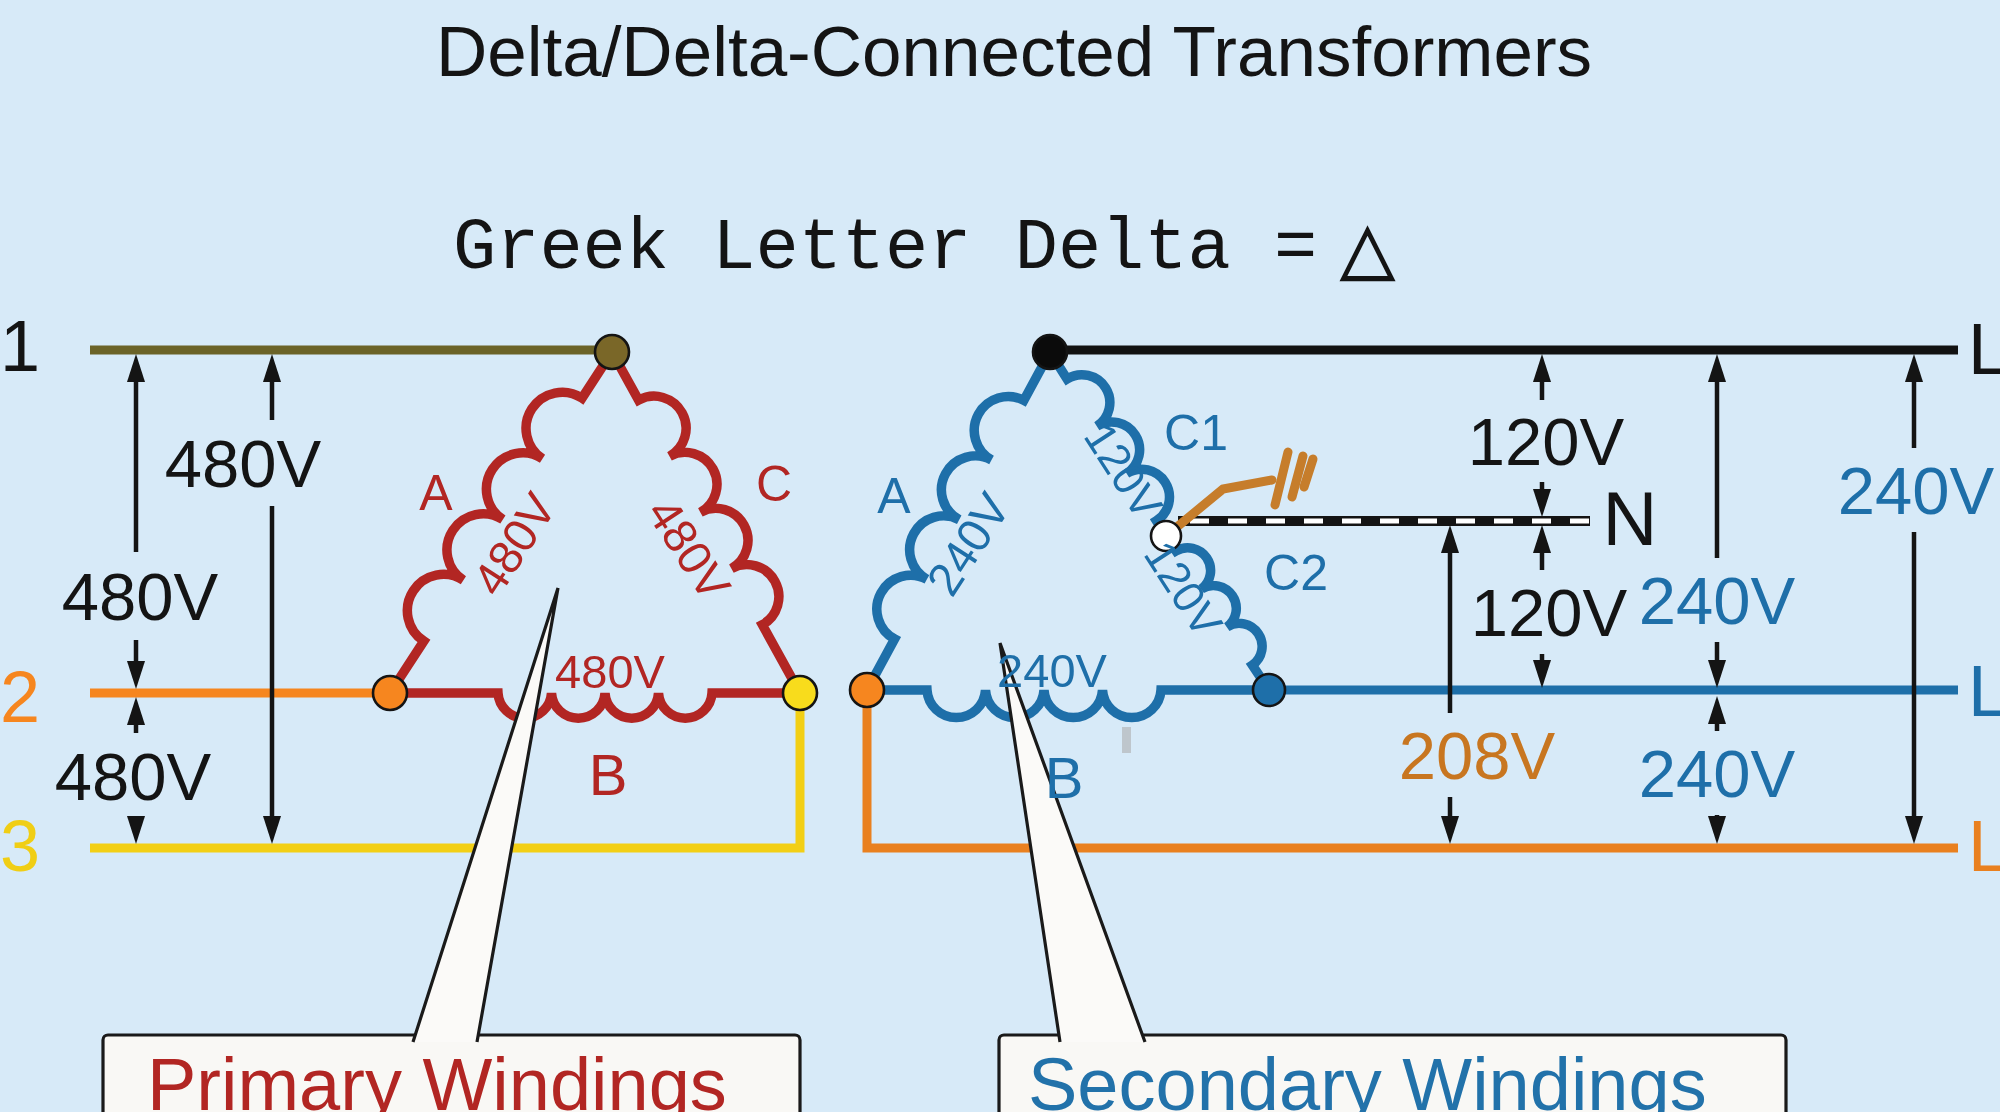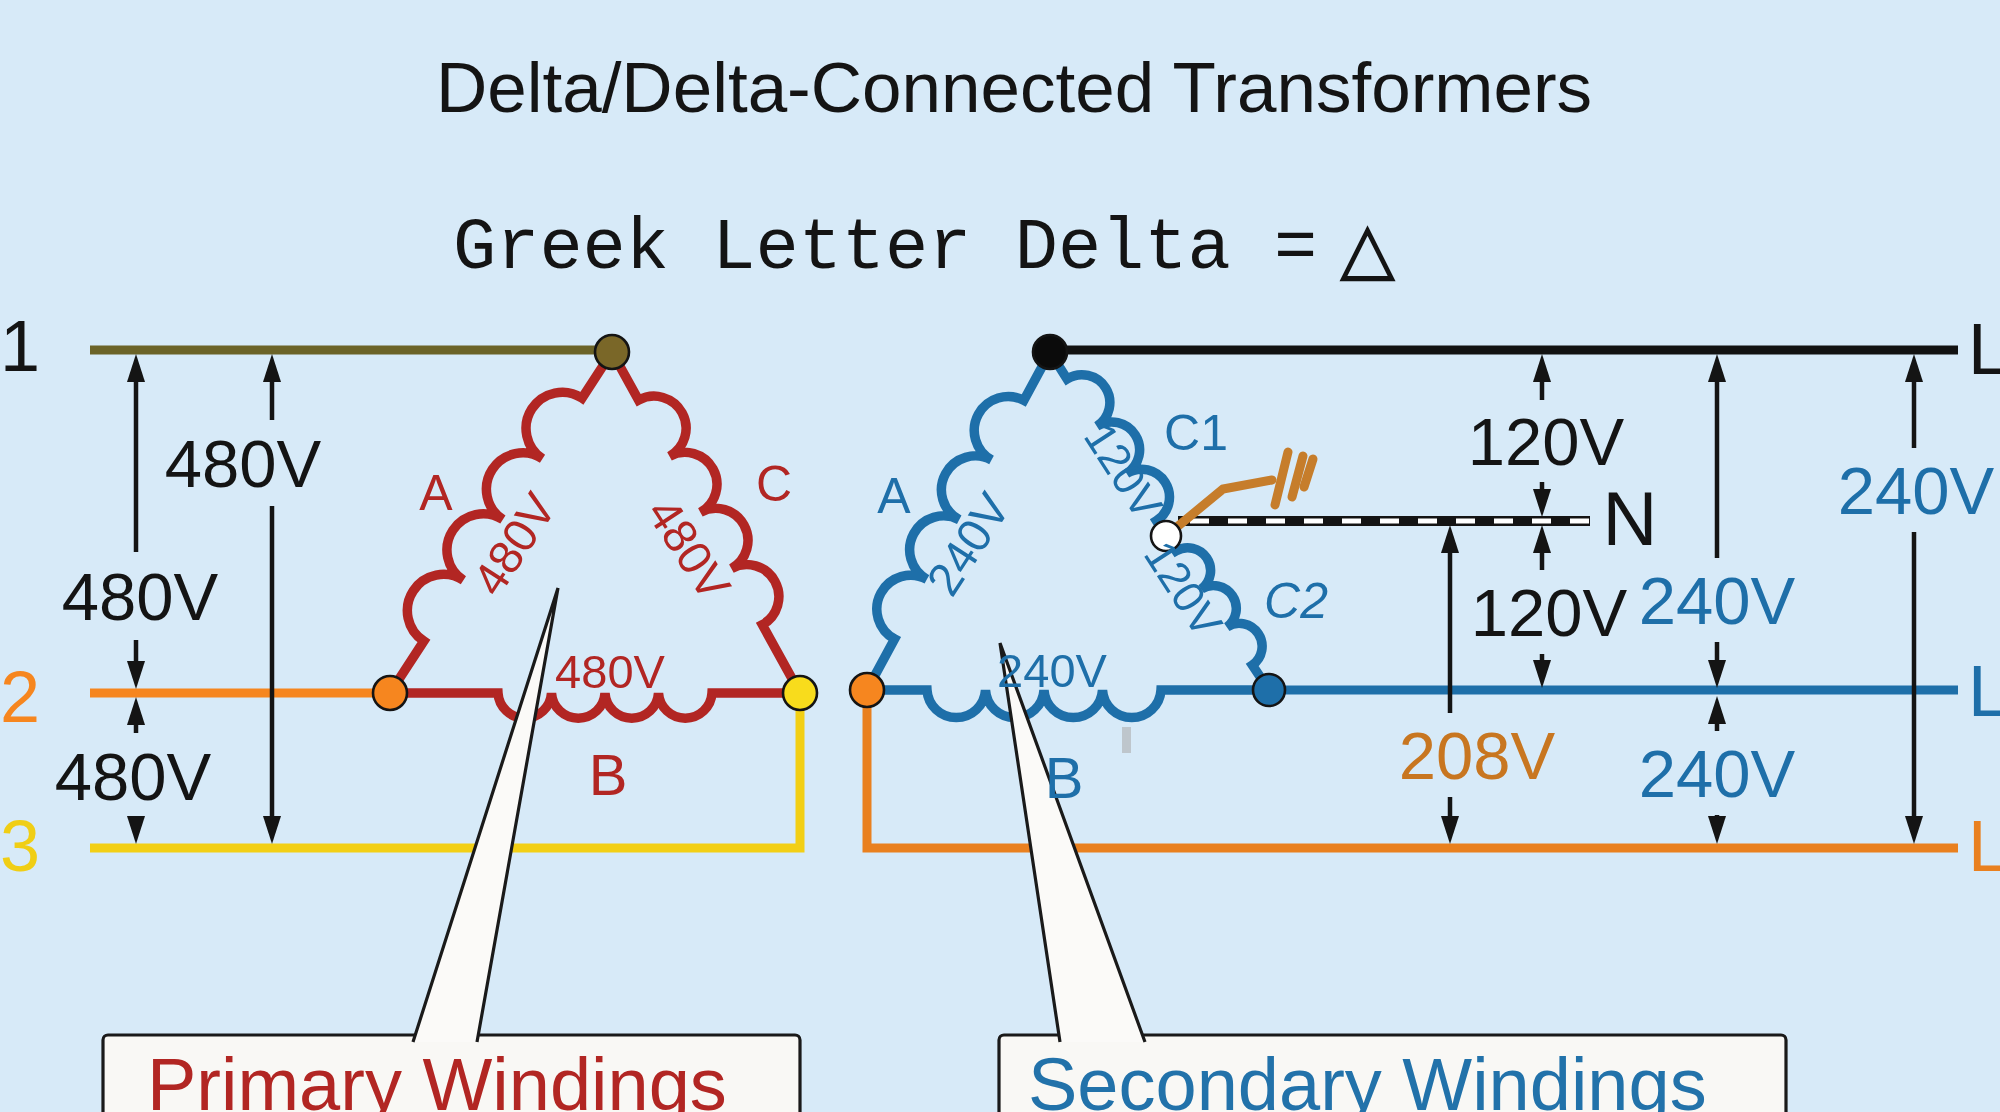--- a/index.html
+++ b/index.html
@@ -124,21 +124,21 @@
 
   <rect x="1122" y="727" width="9" height="26" fill="#B5B9BD" opacity="0.75"></rect>
 
   <rect x="103" y="1035" width="697" height="120" rx="5" fill="#F9F8F5" stroke="#1A1A1A" stroke-width="3.2"></rect>
   <rect x="999" y="1035" width="787" height="120" rx="5" fill="#F9F8F5" stroke="#1A1A1A" stroke-width="3.2"></rect>
 
   <path d="M 413 1042 L 558 588 L 477 1042" fill="#FBFAF8" stroke="#1A1A1A" stroke-width="3.2"></path>
   <path d="M 1060 1042 L 1000 643 L 1145 1042" fill="#FBFAF8" stroke="#1A1A1A" stroke-width="3.2"></path>
 </svg>
 
-<div class="lbl title" style="left:1014px;top:16px;transform:translateX(-50%);margin-top:36px;">Delta/Delta-Connected Transformers</div>
+<div class="lbl title" style="left:1014px;top:16px;transform:translateX(-50%);">Delta/Delta-Connected Transformers</div>
 
 <div class="lbl subtitle" style="left:453px;top:206px;font-family:Liberation Mono, monospace;">
   <span>Greek Letter Delta =</span><span class="delta">△</span>
 </div>
 
 <div class="lbl edge" style="left:-40px;top:310px;">L1</div>
 <div class="lbl edge orange" style="left:-40px;top:661px;">L2</div>
 <div class="lbl edge yellow" style="left:-40px;top:810px;">L3</div>
 
 <div class="lbl edge" style="left:1968px;top:313px;">L</div>
@@ -162,18 +162,18 @@
 <div class="lbl windv rotL red" style="left:514px;top:544px;">480V</div>
 <div class="lbl windv rotR red" style="left:689px;top:549px;">480V</div>
 <div class="lbl windv ctr red" style="left:610px;top:671px;">480V</div>
 <div class="lbl windb ctr red" style="left:608px;top:775px;">B</div>
 
 <div class="lbl wind ctr blue" style="left:894px;top:496px;">A</div>
 <div class="lbl windv rotL blue" style="left:968px;top:544px;">240V</div>
 <div class="lbl wind ctr blue" style="left:1196px;top:433px;">C1</div>
 <div class="lbl windv rotR blue" style="left:1123px;top:471px;font-size:44px;">120V</div>
 <div class="lbl windv rotR blue" style="left:1183px;top:589px;font-size:44px;">120V</div>
-<div class="lbl wind ctr blue" style="left:1296px;top:601px;font-style:italic;">C2</div>
+<div class="lbl wind ctr blue" style="left:1296px;top:573px;">C2</div>
 <div class="lbl windv ctr blue" style="left:1052px;top:670px;">240V</div>
 <div class="lbl windb ctr blue" style="left:1064px;top:778px;">B</div>
 
 <div class="lbl callout red" style="left:147px;top:1048px;">Primary Windings</div>
 <div class="lbl callout" style="left:1028px;top:1048px;color:#2272AA;">Secondary Windings</div>
 
 </body></html>

